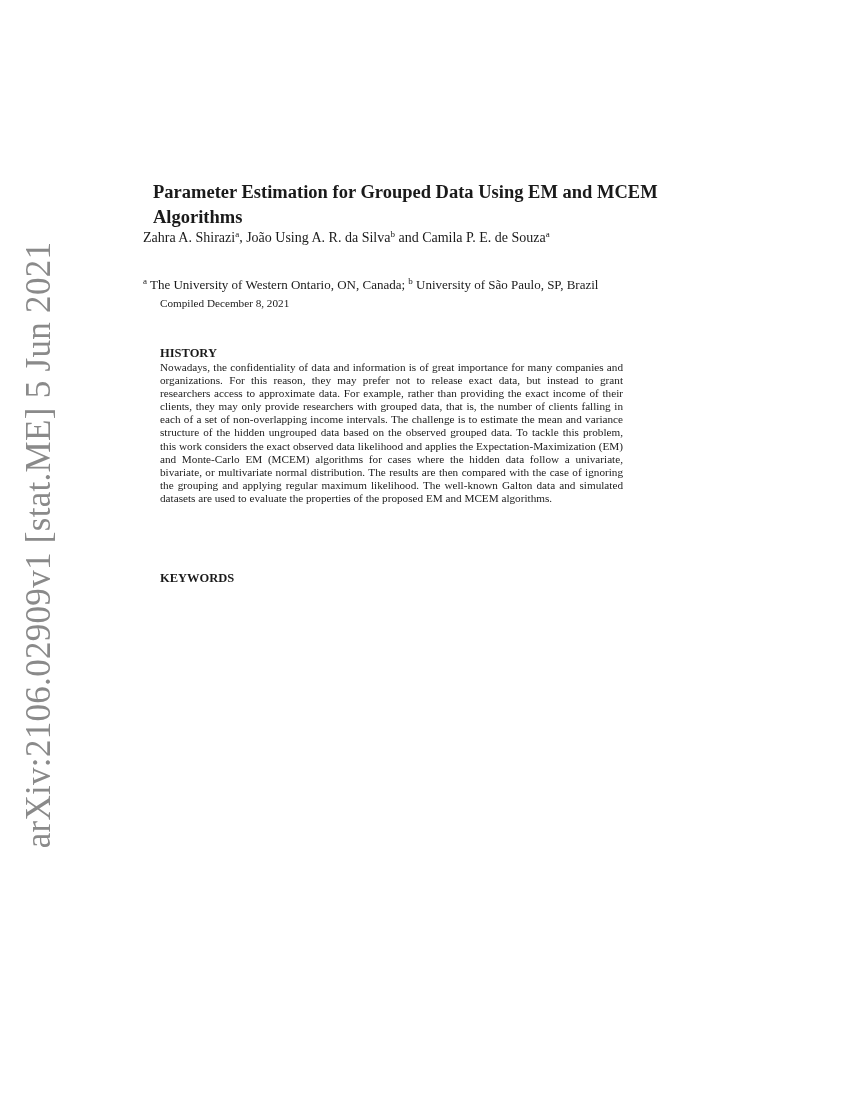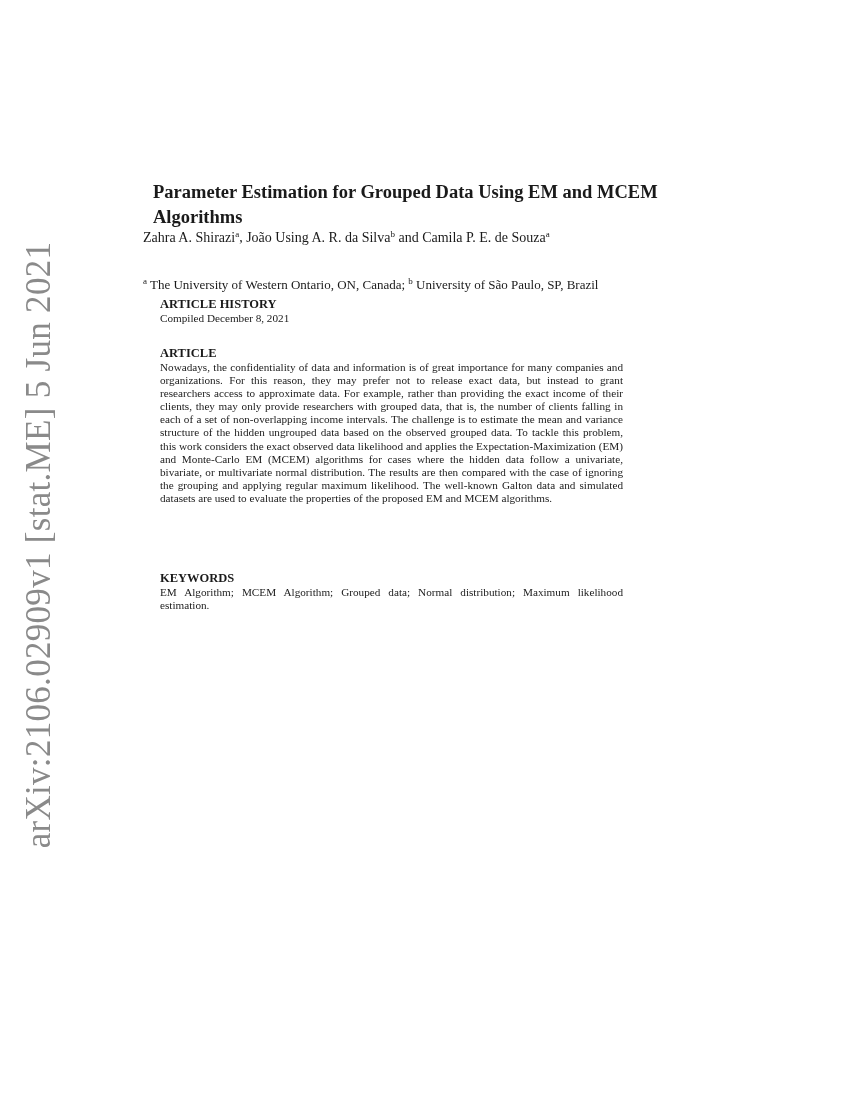--- a/index.html
+++ b/index.html
@@ -44,25 +44,23 @@
 
 <div class="authors">
   <span>Zahra A. Shirazi</span><sup>a</sup><span>, </span><span>João Using A. R. da Silva</span><sup>b</sup><span> and </span><span>Camila P. E. de Souza</span><sup>a</sup>
 </div>
 
 <div class="affil">
   <sup>a</sup><span> The University of Western Ontario, ON, Canada; </span><sup>b</sup><span> University of São Paulo, SP, Brazil</span>
 </div>
 
 <div class="section history">
-  <h2 class="heading">ARTICLE HISTORY</h2>
   <p class="body-text">Compiled December 8, 2021</p>
 </div>
 
 <div class="section abstract">
-  <h2 class="heading">ARTICLE</h2>
+  <h2 class="heading">HISTORY</h2>
   <p class="body-text">Nowadays, the confidentiality of data and information is of great importance for many companies and organizations. For this reason, they may prefer not to release exact data, but instead to grant researchers access to approximate data. For example, rather than providing the exact income of their clients, they may only provide researchers with grouped data, that is, the number of clients falling in each of a set of non-overlapping income intervals. The challenge is to estimate the mean and variance structure of the hidden ungrouped data based on the observed grouped data. To tackle this problem, this work considers the exact observed data likelihood and applies the Expectation-Maximization (EM) and Monte-Carlo EM (MCEM) algorithms for cases where the hidden data follow a univariate, bivariate, or multivariate normal distribution. The results are then compared with the case of ignoring the grouping and applying regular maximum likelihood. The well-known Galton data and simulated datasets are used to evaluate the properties of the proposed EM and MCEM algorithms.</p>
 </div>
 
 <div class="section keywords">
   <h2 class="heading">KEYWORDS</h2>
-  <p class="body-text">EM Algorithm; MCEM Algorithm; Grouped data; Normal distribution; Maximum likelihood estimation.</p>
 </div>
 
 </body></html>

